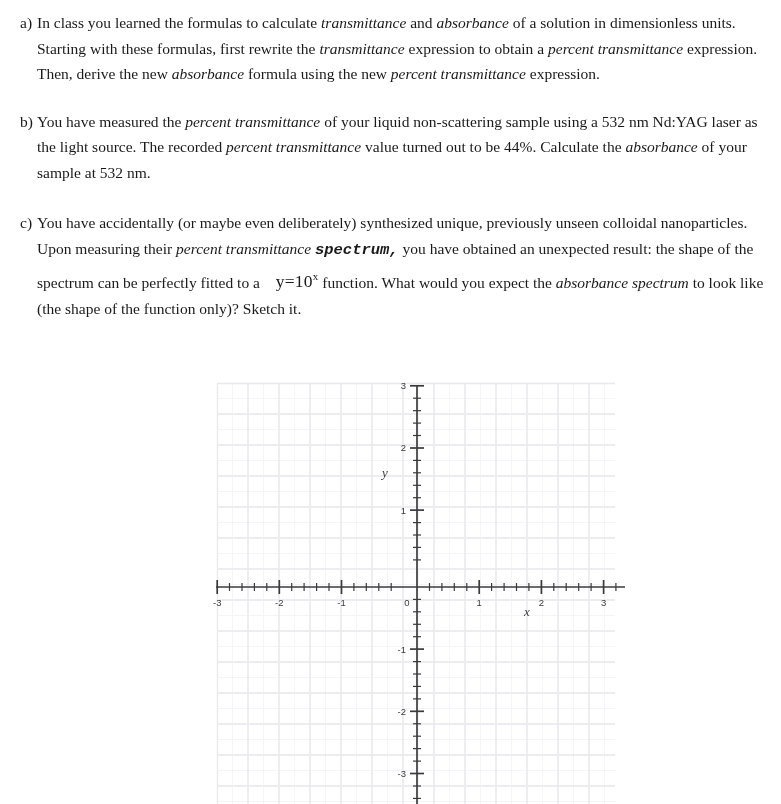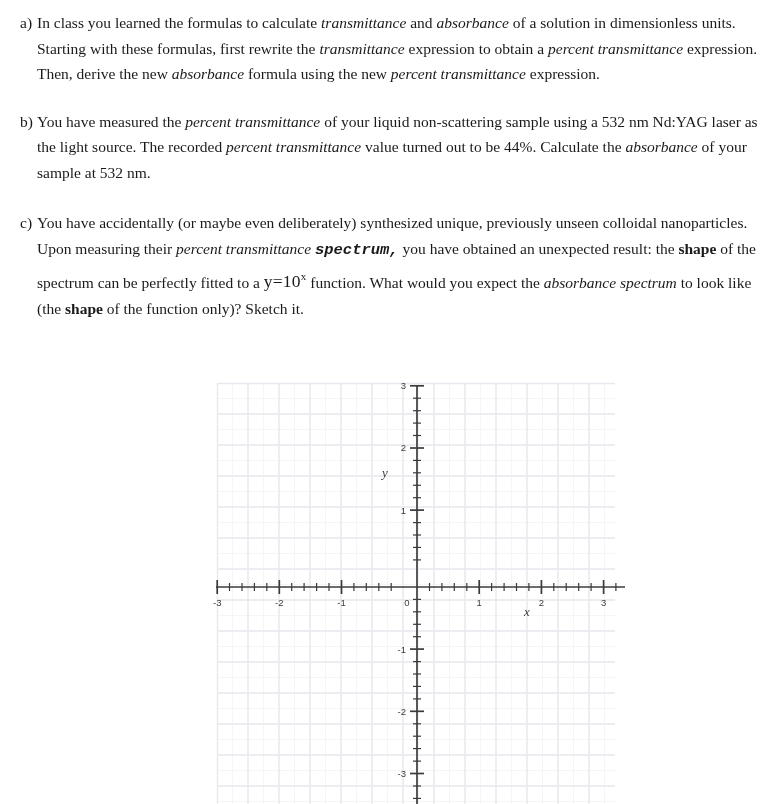--- a/index.html
+++ b/index.html
@@ -29,23 +29,23 @@
     line-height:25.6px;
     text-align:left;
     flex:1 1 auto;
     padding-right:12px;
   }
   .qa{margin-top:10px;}
   .qb{margin-top:22px;}
   .qc{margin-top:24px;}
   .qc .qbody{line-height:26.5px;}
   em{font-style:italic;}
-  b{font-weight:bold;}
+  b{font-weight:normal;}
   .bi{font-style:italic;font-weight:bold;font-family:Liberation Mono, monospace;}
-  .fnpow{font-size:17.5px;letter-spacing:.2px;}
+  .fnpow{font-size:17.5px;letter-spacing:.2px;margin-left:12px;}
   .fnpow sup{font-size:11px;vertical-align:super;}
 
   
   .graph{
     position:absolute;
     left:217px;top:383px;
     width:398px;height:421px;
     overflow:visible;
   }
   .graph svg{display:block;overflow:visible;}

